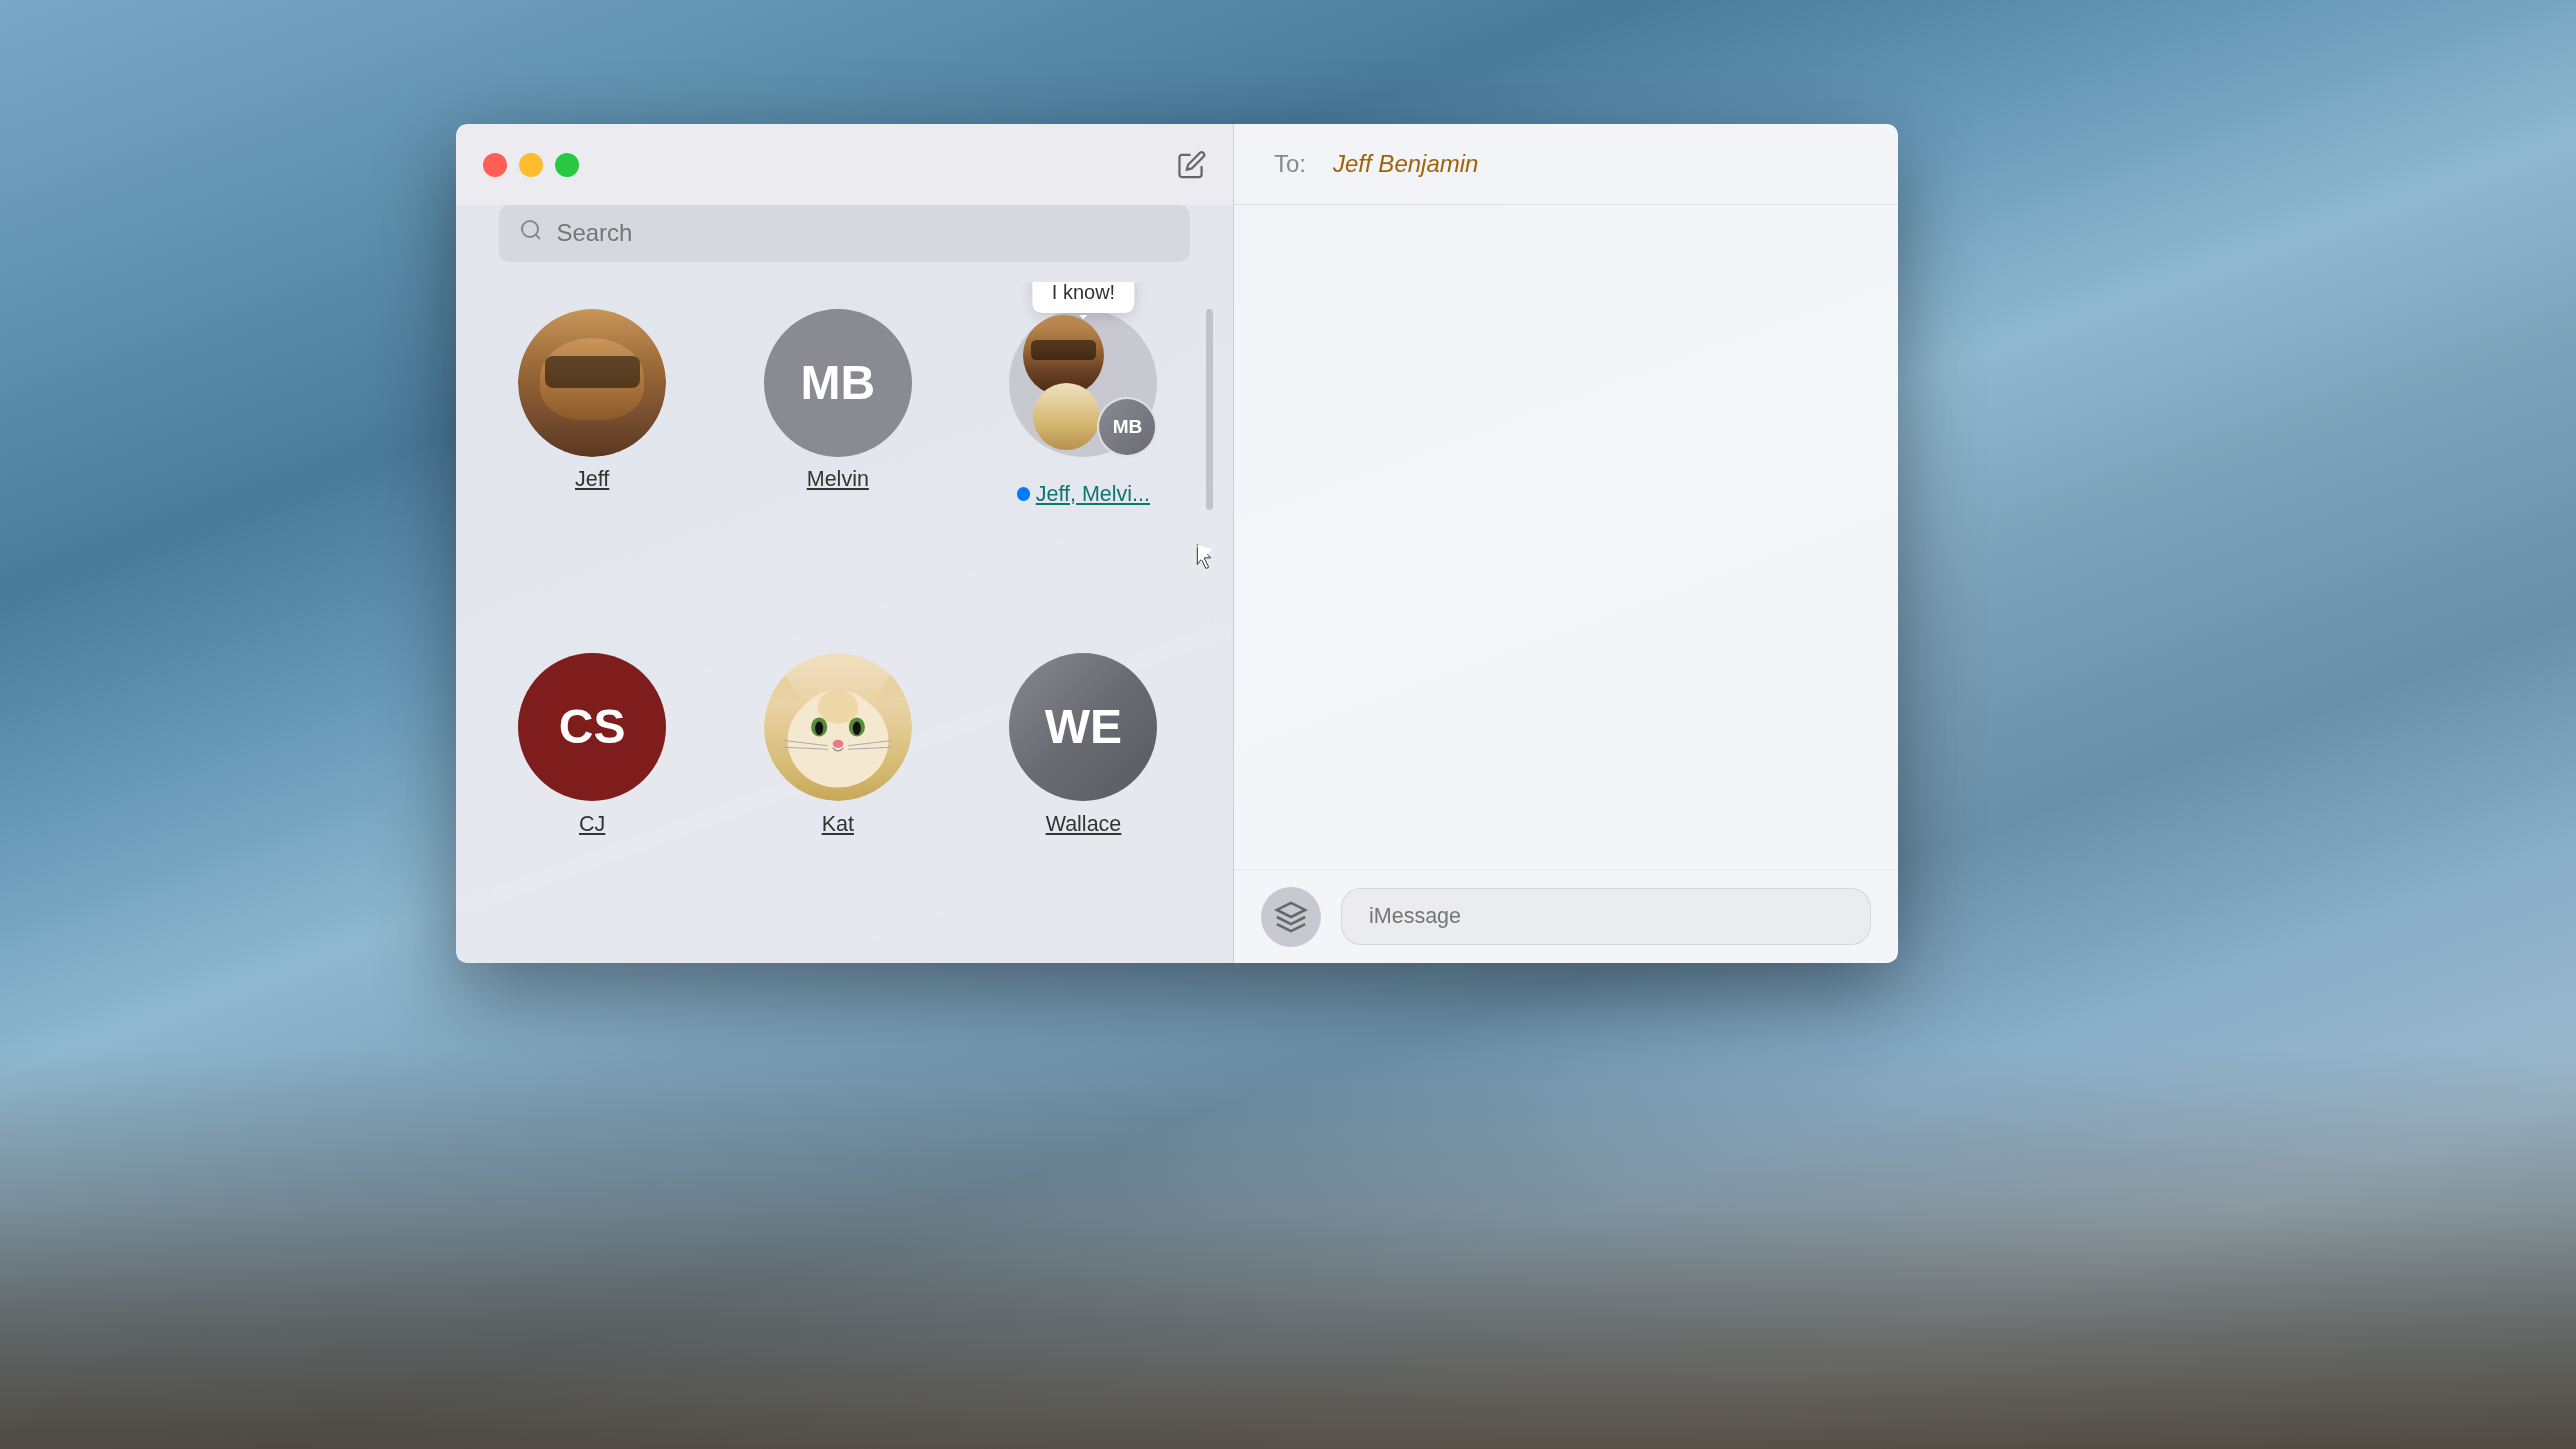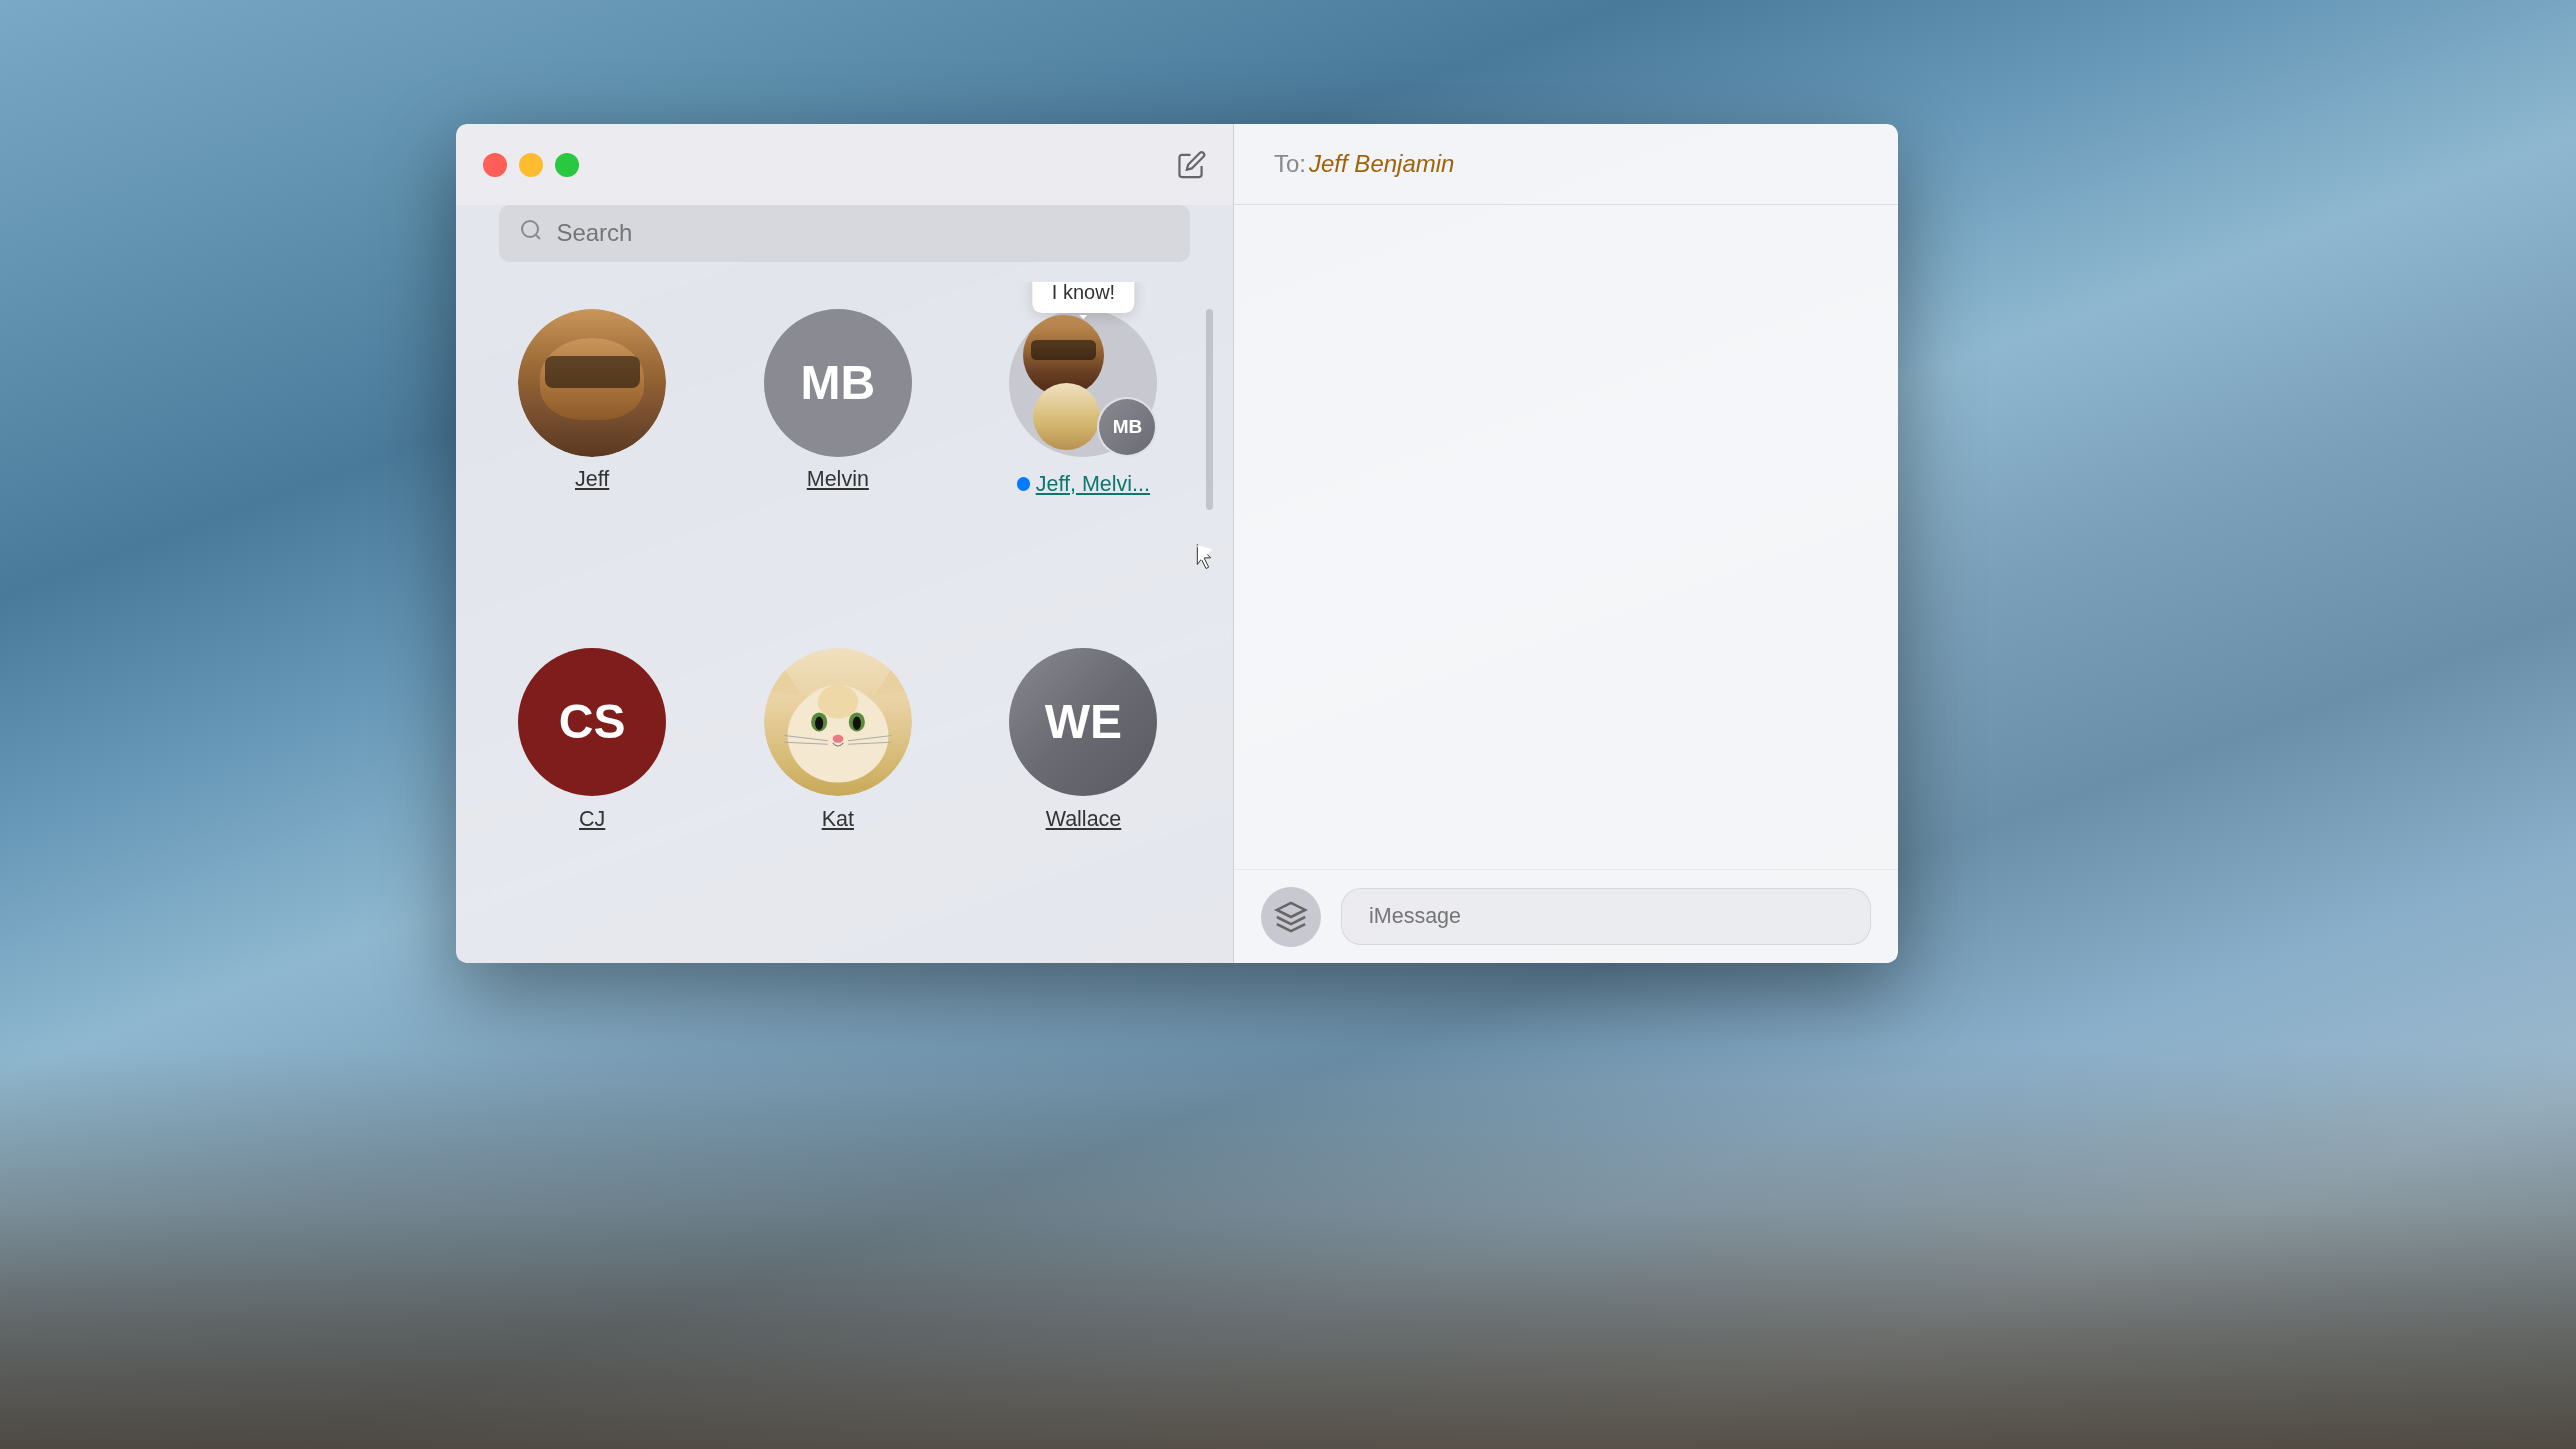--- a/index.html
+++ b/index.html
@@ -260,21 +260,21 @@
       height: 81px;
       display: flex;
       align-items: center;
       padding: 0 40px;
       border-bottom: 0.7px solid rgba(200,200,205,0.5);
     }
 
     .to-label {
       font-size: 24px;
       color: #888;
-      margin-right: 3px;
+      margin-right: 27px;
     }
 
     .to-name {
       font-size: 24px;
       font-weight: 500;
       color: #a16207;
       font-style: italic;
     }
 
     .message-area {
@@ -506,21 +506,21 @@
         </div>
 
         <div class="contact-item">
           <div class="avatar avatar-mb">
             <span>MB</span>
           </div>
           <span class="contact-name">Melvin</span>
         </div>
 
         <div class="contact-item" style="position:relative;">
-          <div style="position:relative; display:flex; flex-direction:column; align-items:center; gap:15px;">
+          <div style="position:relative; display:flex; flex-direction:column; align-items:center; gap:25px;">
 
             <div class="tooltip-bubble" style="position:absolute; top:-37px; left:50%; transform:translateX(-50%); background:white; border-radius:9.4px; padding:9.4px 19px; font-size:20px; color:#333; white-space:nowrap; box-shadow:0 2.7px 13.4px rgba(0,0,0,0.15); z-index:10;">I know!</div>
 
             <div class="group-container">
               <div class="group-bg">
                 <div class="group-photo-jeff"></div>
                 <div class="group-photo-cat"></div>
               </div>
               <div class="mb-badge">MB</div>
             </div>

